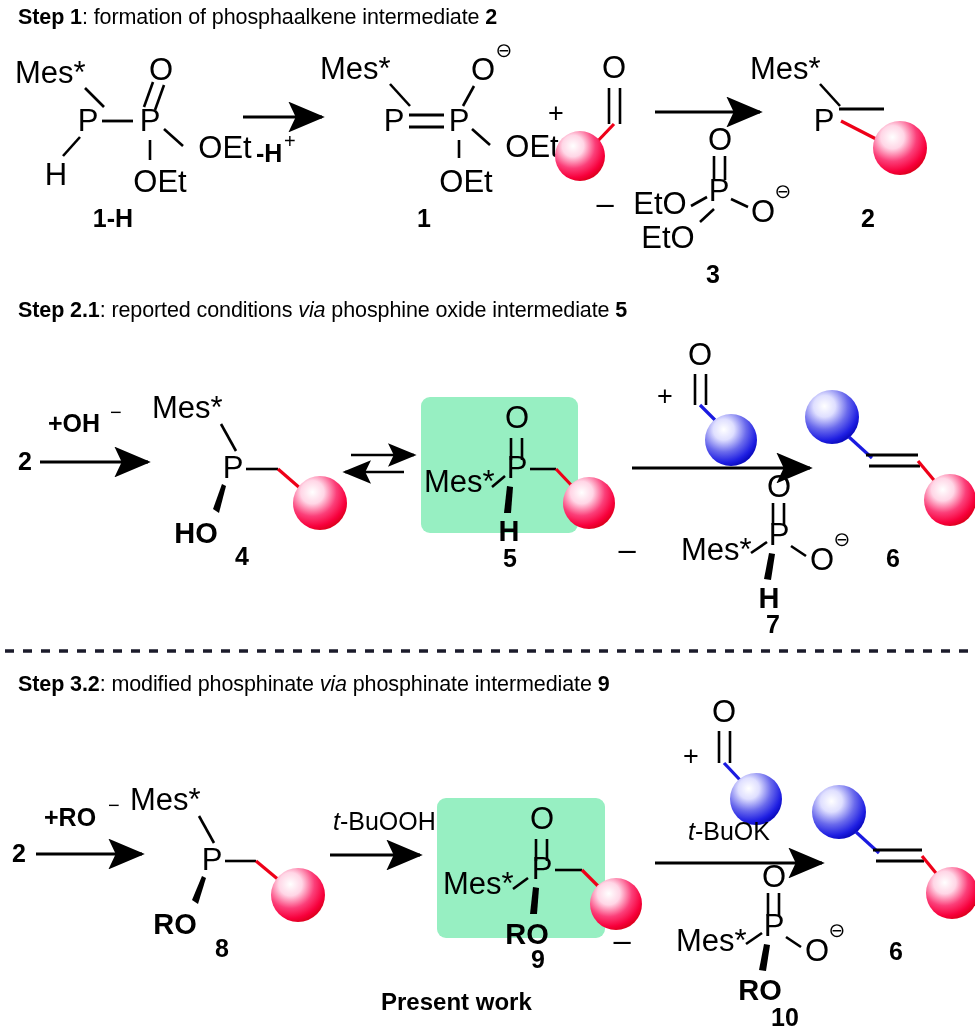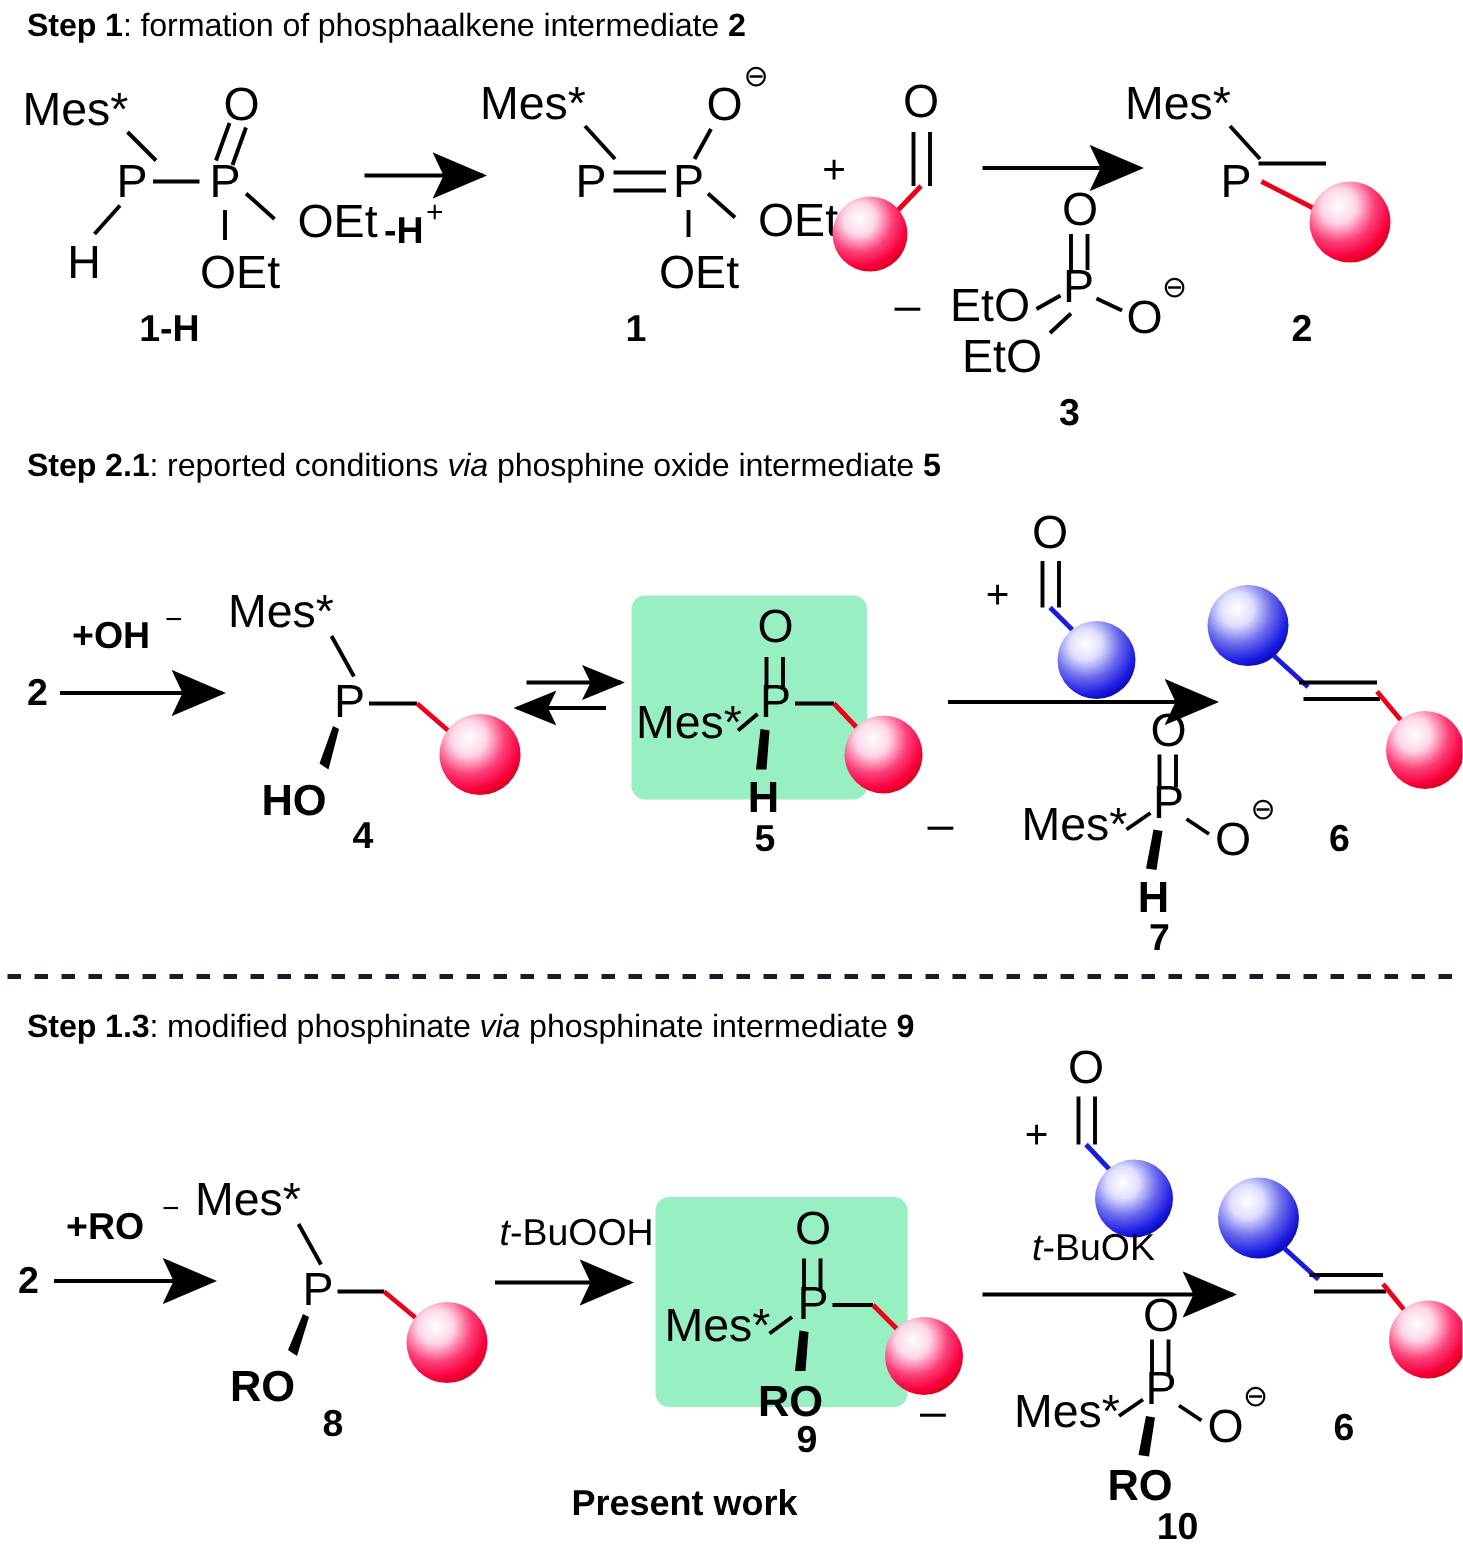--- a/index.html
+++ b/index.html
@@ -39,21 +39,21 @@
 
   <div class="hdr" style="left:18px;top:5px;">
     <b>Step 1</b><span>: </span><span>formation of phosphaalkene intermediate </span><b>2</b>
   </div>
 
   <div class="hdr" style="left:18px;top:298px;">
     <b>Step 2.1</b><span>: </span><span>reported conditions </span><i>via</i><span> phosphine oxide intermediate </span><b>5</b>
   </div>
 
   <div class="hdr" style="left:18px;top:672px;">
-    <b>Step 1.3</b><span>: </span><span>modified phosphinate </span><i>via</i><span> phosphinate intermediate </span><b>9</b>
+    <b>Step 3.2</b><span>: </span><span>modified phosphinate </span><i>via</i><span> phosphinate intermediate </span><b>9</b>
   </div>
 
   <svg width="975" height="1032" viewBox="0 0 975 1032">
     <defs>
       <radialGradient id="redSph" cx="36%" cy="30%" r="72%">
         <stop offset="0%" stop-color="#ffffff"></stop>
         <stop offset="30%" stop-color="#ffd6e6"></stop>
         <stop offset="62%" stop-color="#fb3f79"></stop>
         <stop offset="88%" stop-color="#f8003c"></stop>
         <stop offset="100%" stop-color="#e00020"></stop>

